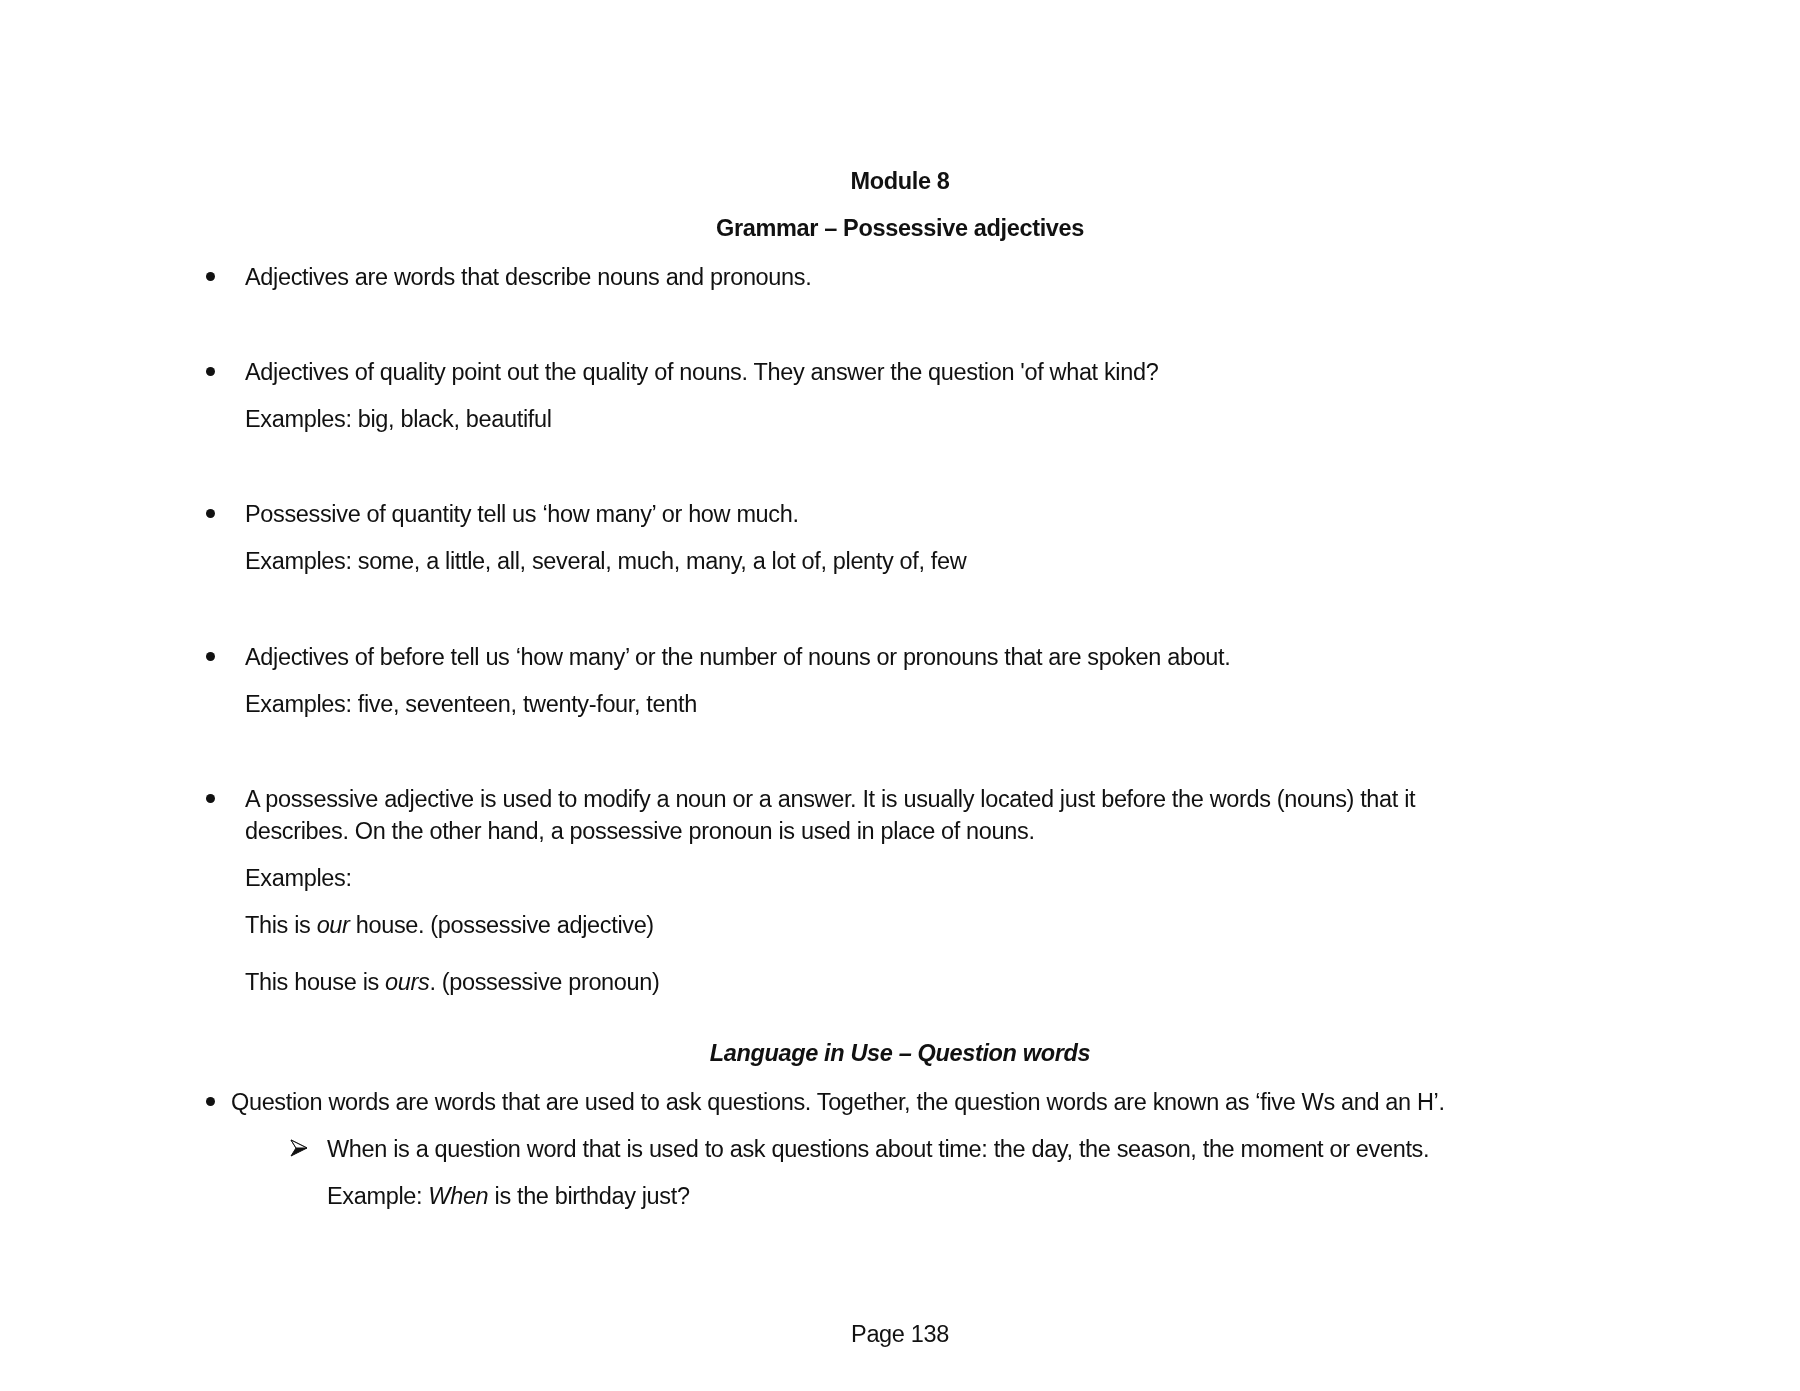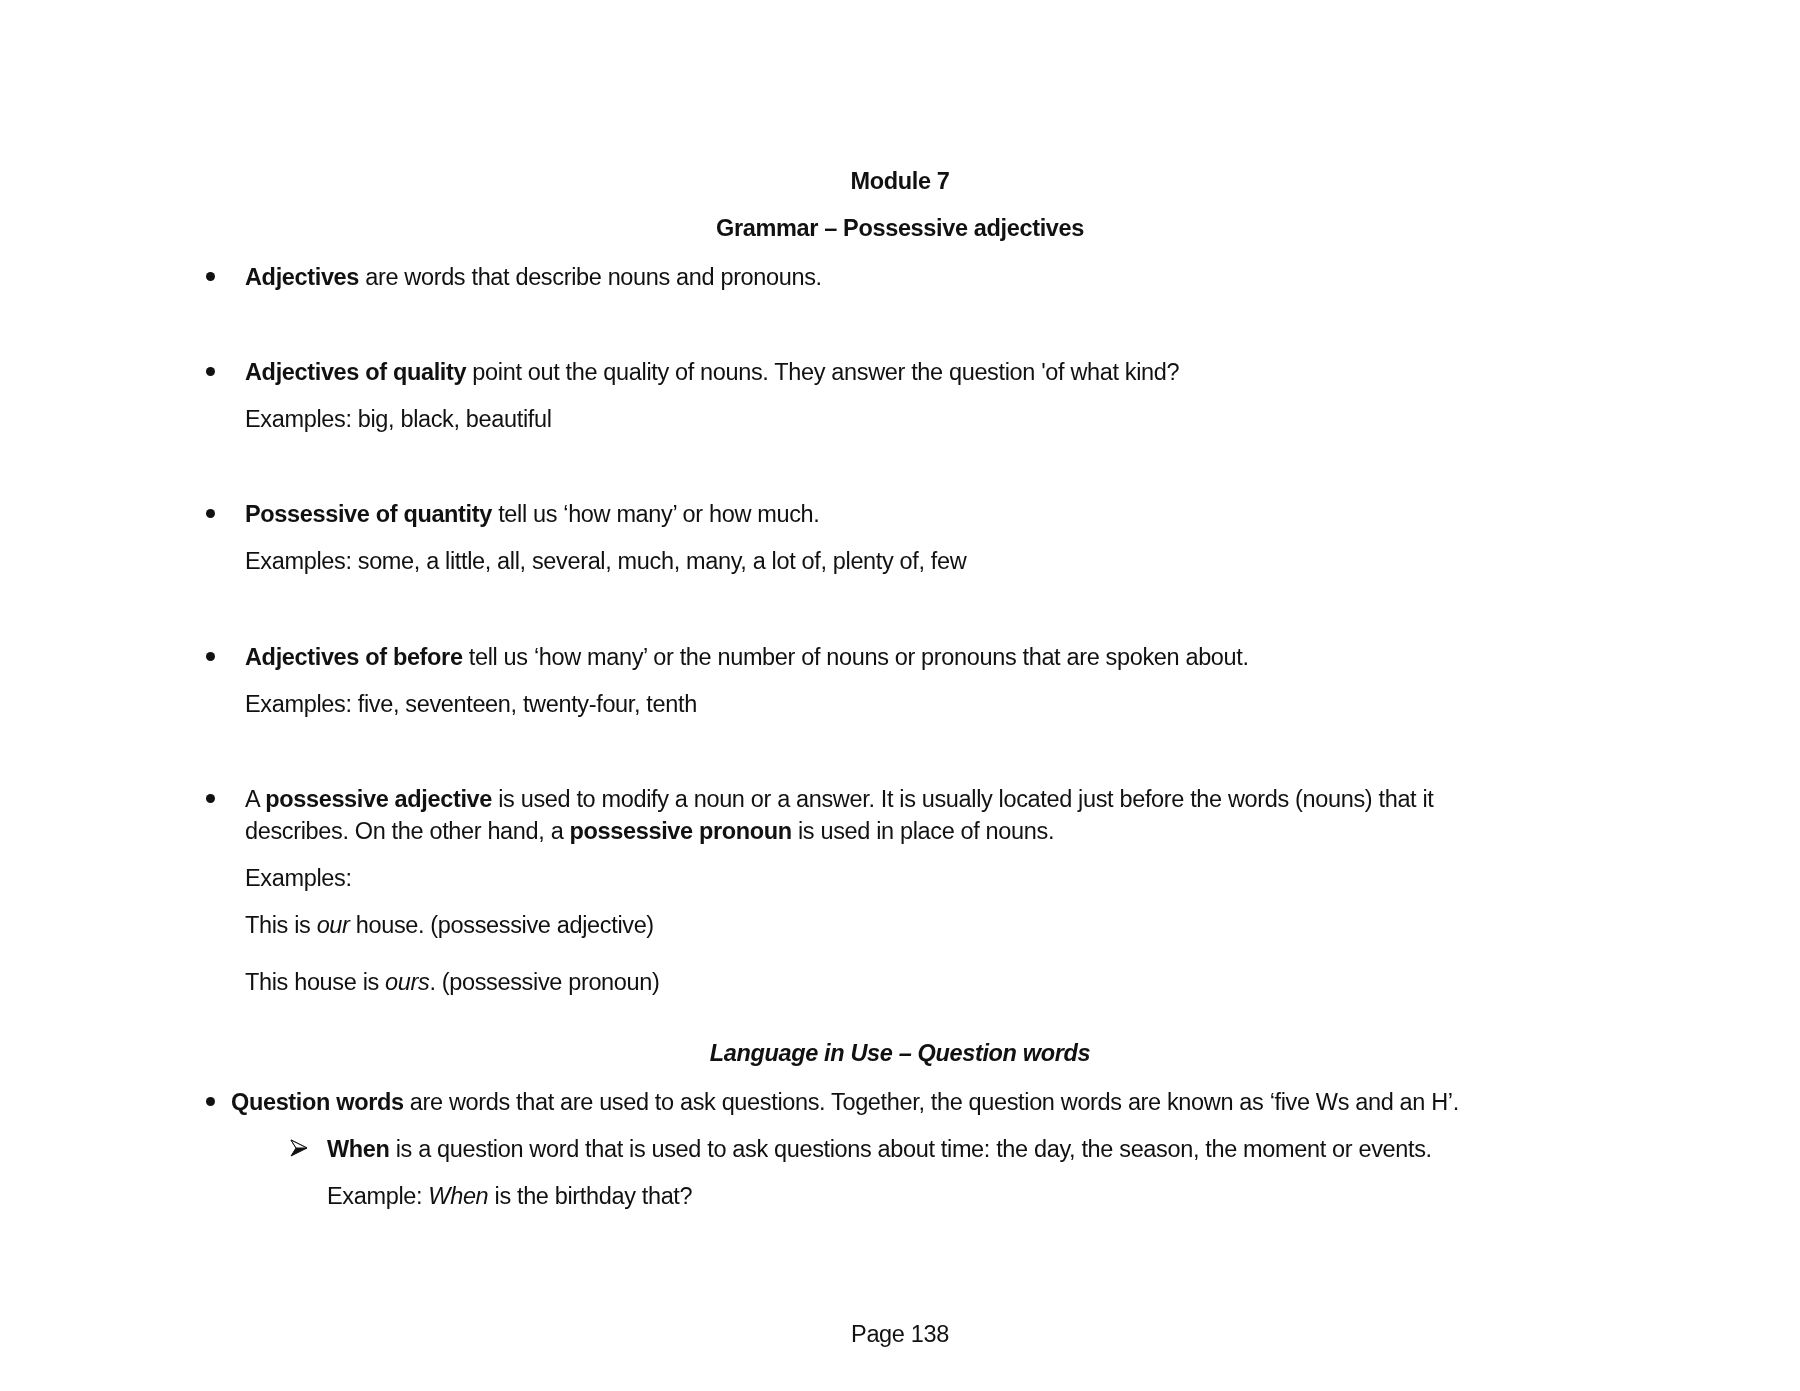--- a/index.html
+++ b/index.html
@@ -3,27 +3,27 @@
 <meta charset="utf-8">
 <style>
   html, body { margin: 0; padding: 0; background: #ffffff; }
   body { width: 1800px; height: 1391px; position: relative; overflow: hidden;
          font-family: "Liberation Sans", "DejaVu Sans", sans-serif; color: #111111; }
   .line { position: absolute; white-space: nowrap; font-size: 23.5px; line-height: 28px; letter-spacing: -0.35px; }
   .center { left: 0; width: 1800px; text-align: center; }
   .bold { font-weight: bold; }
   .bullet { position: absolute; width: 9px; height: 9px; border-radius: 50%; background: #111; }
   .arrow { position: absolute; }
-  b { font-weight: bold; }
+  b { font-weight: normal; }
   i { font-style: italic; }
 </style>
 </head>
 <body>
 
-<div class="line center bold" style="top:167px;">Module 7</div>
+<div class="line center bold" style="top:167px;">Module 8</div>
 <div class="line center bold" style="top:214px;">Grammar – Possessive adjectives</div>
 
 <div class="bullet" style="left:206px; top:272px;"></div>
 <div class="line" style="left:245px; top:263px;"><b>Adjectives</b><span> are words that describe nouns and pronouns.</span></div>
 
 <div class="bullet" style="left:206px; top:367px;"></div>
 <div class="line" style="left:245px; top:358px;"><b>Adjectives of quality</b><span> point out the quality of nouns. They answer the question 'of what kind?</span></div>
 <div class="line" style="left:245px; top:405px;">Examples: big, black, beautiful</div>
 
 <div class="bullet" style="left:206px; top:509px;"></div>
@@ -44,15 +44,15 @@
 <div class="line center bold" style="top:1039px;font-style:italic;">Language in Use – Question words</div>
 
 <div class="bullet" style="left:206px; top:1097px;"></div>
 <div class="line" style="left:231px; top:1088px;"><b>Question words</b><span> are words that are used to ask questions. Together, the question words are known as ‘five Ws and an H’.</span></div>
 
 <svg class="arrow" style="left:290px; top:1139px;" width="18" height="18" viewBox="0 0 18 18">
   <path d="M1 1 L17 9 L1 17 L6 9 Z" fill="#111" stroke="#111" stroke-width="1"></path>
   <path d="M1 1 L17 9 L6 9 Z" fill="#fff" stroke="#111" stroke-width="1"></path>
 </svg>
 <div class="line" style="left:327px; top:1135px;"><b>When</b><span> is a question word that is used to ask questions about time: the day, the season, the moment or events.</span></div>
-<div class="line" style="left:327px; top:1182px;"><span>Example: </span><i>When</i><span> is the birthday that?</span></div>
+<div class="line" style="left:327px; top:1182px;"><span>Example: </span><i>When</i><span> is the birthday just?</span></div>
 
 <div class="line center" style="top:1320px;">Page 138</div>
 
 </body></html>

